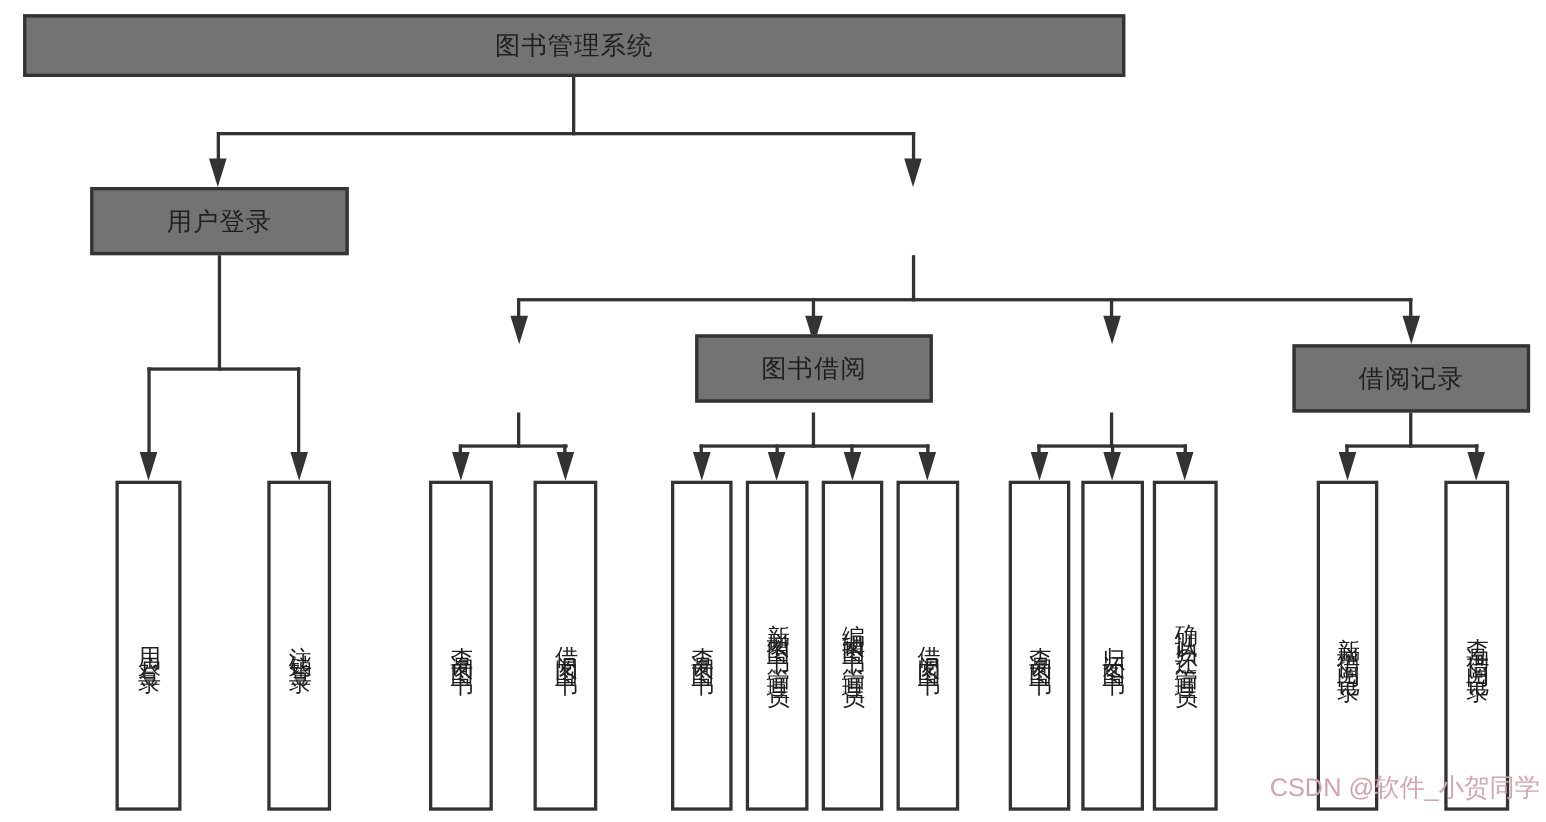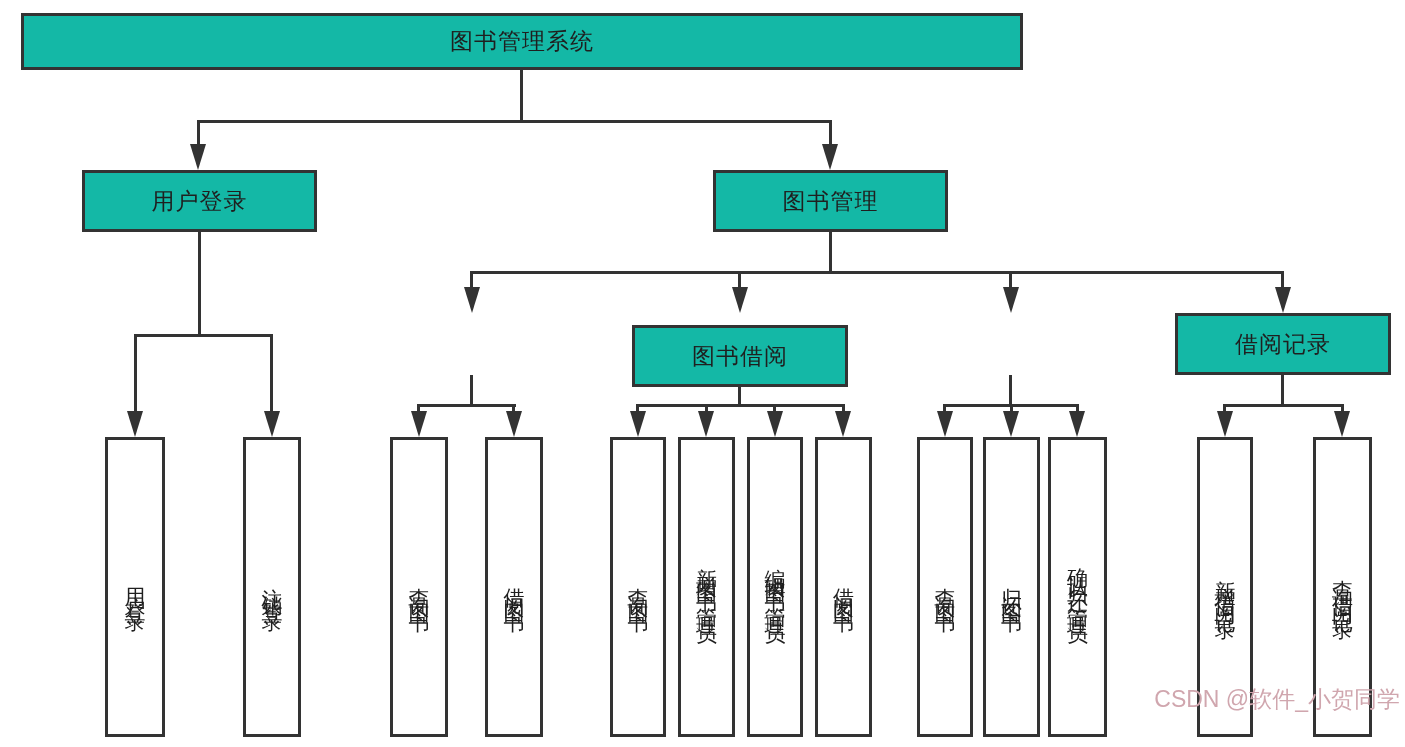--- a/index.html
+++ b/index.html
@@ -14,21 +14,21 @@
   .canvas {
     position: relative;
     width: 1405px;
     height: 747px;
     background: var(--background);
     overflow: hidden;
   }
   .box {
     position: absolute;
     border: 3px solid var(--line);
-    background: #14b8a6;
+    background: #737373;
     display: flex;
     align-items: center;
     justify-content: center;
     color: var(--text);
     font-size: 23px;
     letter-spacing: 1px;
     z-index: 2;
   }
   .leaf {
     position: absolute;
@@ -54,21 +54,21 @@
     position: absolute;
     width: 0; height: 0;
     border-left: 8px solid transparent;
     border-right: 8px solid transparent;
     border-top: 26px solid var(--line);
     z-index: 1;
   }
   .watermark {
     position: absolute;
     left: 1140px;
-    top: 684px;
+    top: 701px;
     width: 260px;
     text-align: right;
     font-size: 23px;
     color: var(--watermark);
     z-index: 5;
     white-space: nowrap;
   }
 </style>
 </head>
 <body>
@@ -78,41 +78,40 @@
   <div class="box" style="left:21px;top:13px;width:1002px;height:57px">图书管理系统</div>
 
   <div class="vline" style="left:520px;top:70px;height:53px"></div>
   <div class="hline" style="left:198px;top:120px;width:634px"></div>
   <div class="vline" style="left:197px;top:120px;height:28px"></div>
   <div class="arw" style="left:190px;top:144px"></div>
   <div class="vline" style="left:829px;top:120px;height:28px"></div>
   <div class="arw" style="left:822px;top:144px"></div>
 
   <div class="box" style="left:82px;top:170px;width:235px;height:62px">用户登录</div>
-  <div class="box" style="left:713px;top:170px;width:235px;height:62px">图书管理</div>
 
   <div class="vline" style="left:198px;top:232px;height:105px"></div>
   <div class="hline" style="left:134px;top:334px;width:139px"></div>
   <div class="vline" style="left:134px;top:334px;height:81px"></div>
   <div class="arw" style="left:127px;top:411px"></div>
   <div class="vline" style="left:270px;top:334px;height:81px"></div>
   <div class="arw" style="left:264px;top:411px"></div>
 
   <div class="vline" style="left:829px;top:232px;height:42px"></div>
   <div class="hline" style="left:470px;top:271px;width:814px"></div>
   <div class="vline" style="left:470px;top:271px;height:20px"></div>
   <div class="arw" style="left:464px;top:287px"></div>
   <div class="vline" style="left:738px;top:271px;height:20px"></div>
   <div class="arw" style="left:732px;top:287px"></div>
   <div class="vline" style="left:1009px;top:271px;height:20px"></div>
   <div class="arw" style="left:1003px;top:287px"></div>
   <div class="vline" style="left:1281px;top:271px;height:20px"></div>
   <div class="arw" style="left:1275px;top:287px"></div>
 
-  <div class="box" style="left:632px;top:325px;width:216px;height:62px">图书借阅</div>
+  <div class="box" style="left:632px;top:304px;width:216px;height:62px">图书借阅</div>
   <div class="box" style="left:1175px;top:313px;width:216px;height:62px">借阅记录</div>
 
   <div class="vline" style="left:470px;top:375px;height:32px"></div>
   <div class="hline" style="left:418px;top:404px;width:98px"></div>
   <div class="vline" style="left:417px;top:404px;height:10px"></div>
   <div class="arw" style="left:411px;top:411px"></div>
   <div class="vline" style="left:512px;top:404px;height:10px"></div>
   <div class="arw" style="left:506px;top:411px"></div>
 
   <div class="vline" style="left:738px;top:375px;height:32px"></div>

